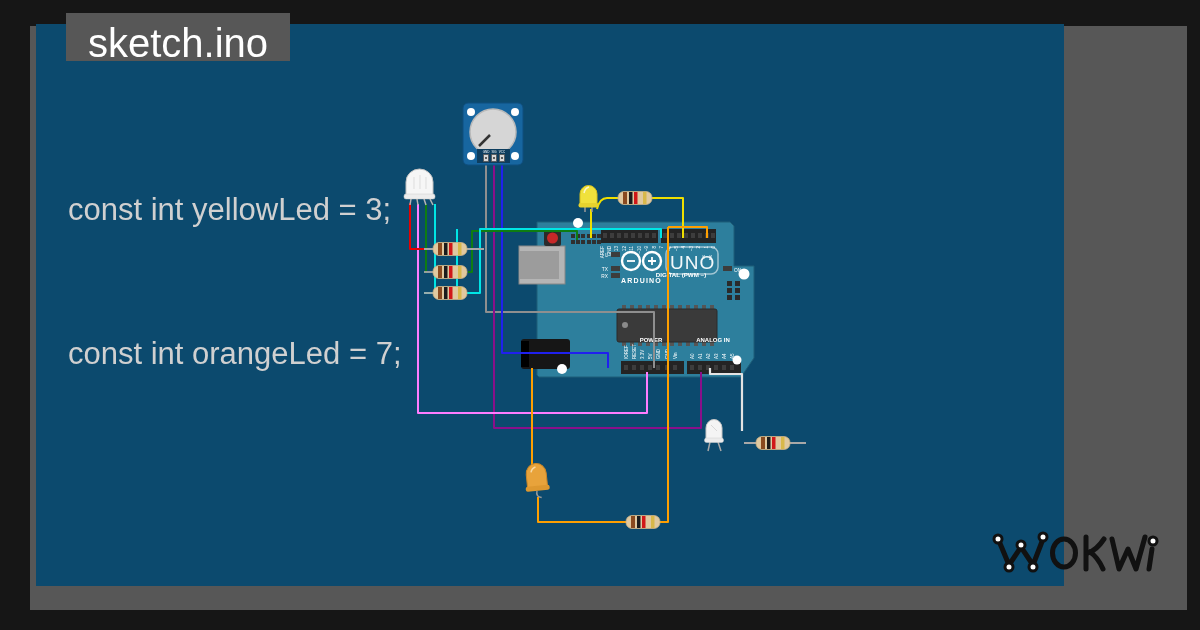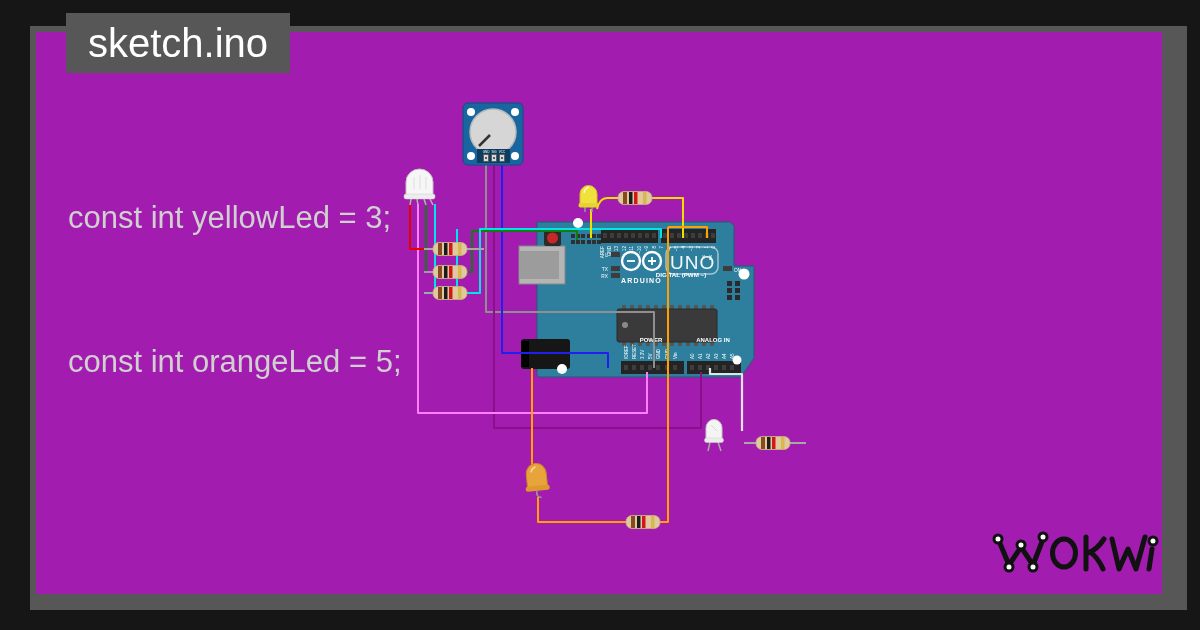--- a/index.html
+++ b/index.html
@@ -6,25 +6,25 @@
   body{
     width:1200px;height:630px;position:relative;overflow:hidden;
     background:#161616;
     font-family:"Liberation Sans", sans-serif;
   }
   .shadow-frame{
     position:absolute;left:30px;top:26px;width:1157px;height:584px;
     background:#575757;
   }
   .card{
-    position:absolute;left:36px;top:32px;width:1126px;height:562px;
-    background:#a21caf;overflow:hidden;
+    position:absolute;left:36px;top:24px;width:1028px;height:562px;
+    background:#0c4a6e;overflow:hidden;
   }
   .title-box{
-    position:absolute;left:66px;top:13px;height:60px;
+    position:absolute;left:66px;top:13px;height:48px;
     background:#575757;color:#ffffff;
     font-size:40px;line-height:60px;padding:0 22px;
     z-index:10;white-space:pre;
   }
   .code{
     position:absolute;left:32px;top:66px;width:1060px;
     color:#d0d0d0;font-size:31px;line-height:48px;
     white-space:pre;z-index:1;
   }
   .circuit-svg{
@@ -34,21 +34,21 @@
   svg text{font-family:"Liberation Sans", sans-serif;}
 </style>
 </head>
 <body>
 
 <div class="shadow-frame"></div>
 
 <div class="card">
   <div class="code">
     <div>const int yellowLed = 3;</div>
-    <div>const int orangeLed = 5;</div>
+    <div>const int orangeLed = 7;</div>
     
     
     
     
     <div></div>
     
     
     
   </div>
 </div>

